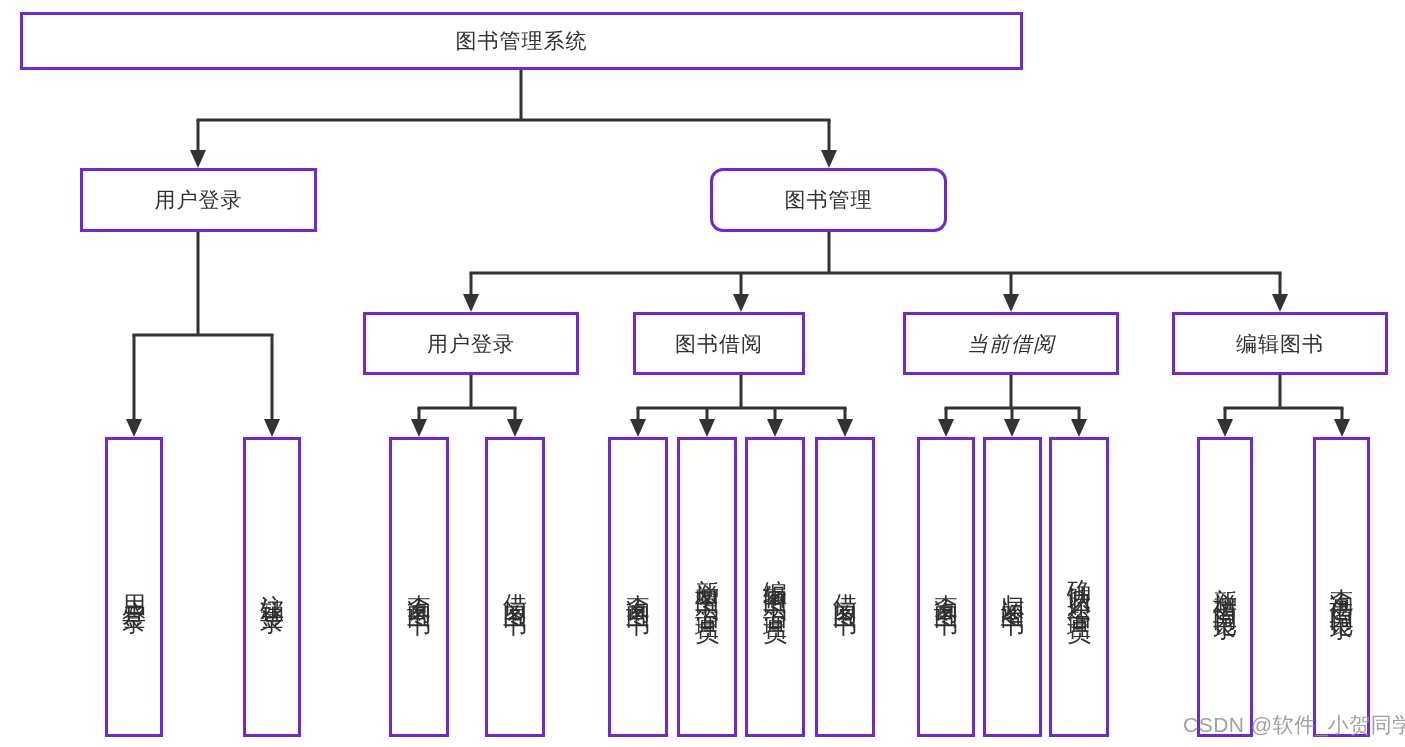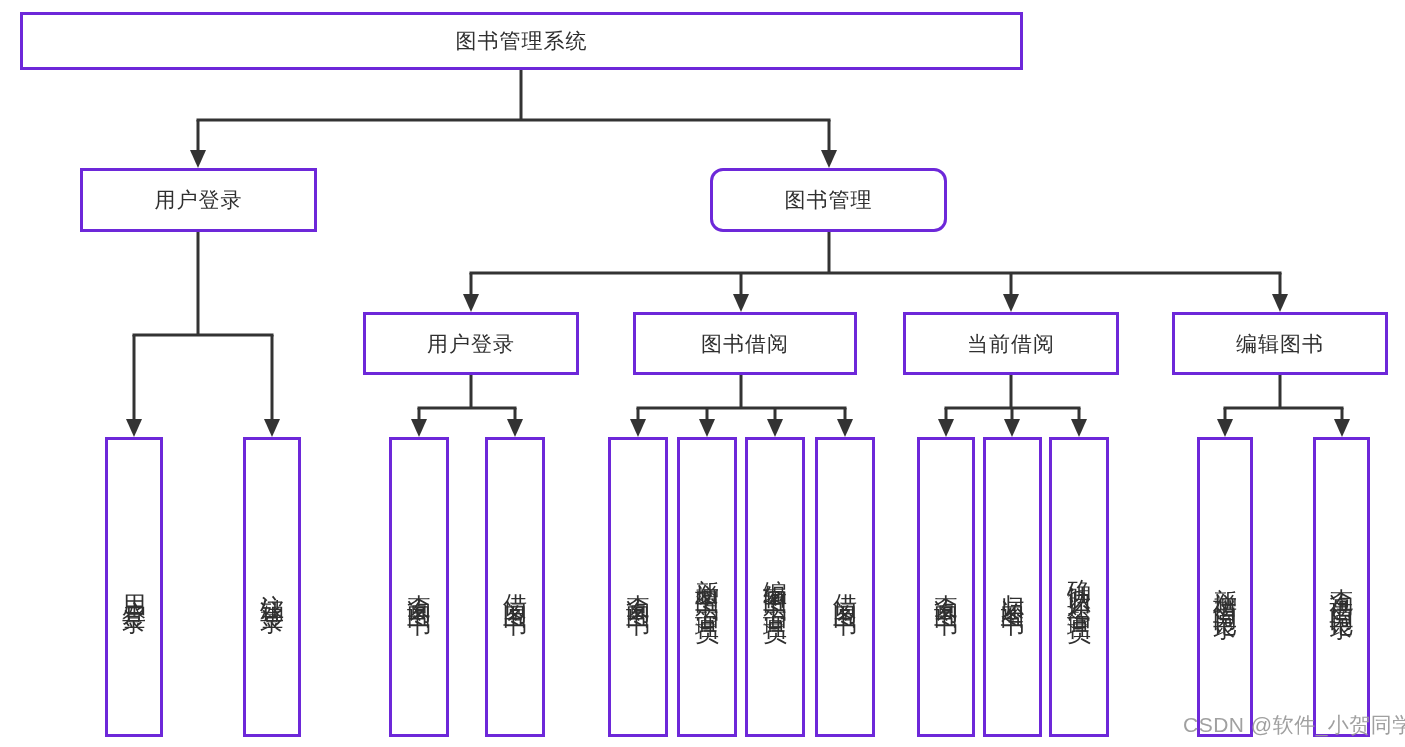--- a/index.html
+++ b/index.html
@@ -139,22 +139,22 @@
 
     </g>
   </svg>
 
   <div class="node h" style="left:20px; top:12px; width:1003px; height:58px;">图书管理系统</div>
 
   <div class="node h" style="left:80px; top:168px; width:237px; height:64px;">用户登录</div>
   <div class="node h" style="left:710px; top:168px; width:237px; height:64px;border-radius:13px;">图书管理</div>
 
   <div class="node h" style="left:363px; top:312px; width:216px; height:63px;">用户登录</div>
-  <div class="node h" style="left:633px; top:312px; width:224px; height:63px;">图书借阅</div>
-  <div class="node h" style="left:903px; top:312px; width:216px; height:63px;">当前借阅</div>
+  <div class="node h" style="left:633px; top:312px; width:172px; height:63px;">图书借阅</div>
+  <div class="node h" style="left:903px; top:312px; width:216px; height:63px;font-style:italic;">当前借阅</div>
   <div class="node h" style="left:1172px; top:312px; width:216px; height:63px;">编辑图书</div>
 
   <div class="node v" style="left:105px; top:437px; width:58px; height:300px;">用户登录</div>
   <div class="node v" style="left:243px; top:437px; width:58px; height:300px;">注销登录</div>
 
   <div class="node v" style="left:389px; top:437px; width:60px; height:300px;">查询图书</div>
   <div class="node v" style="left:485px; top:437px; width:60px; height:300px;">借阅图书</div>
 
   <div class="node v" style="left:608px; top:437px; width:60px; height:300px;">查询图书</div>
   <div class="node v" style="left:677px; top:437px; width:60px; height:300px;">新增图书（管理员）</div>

